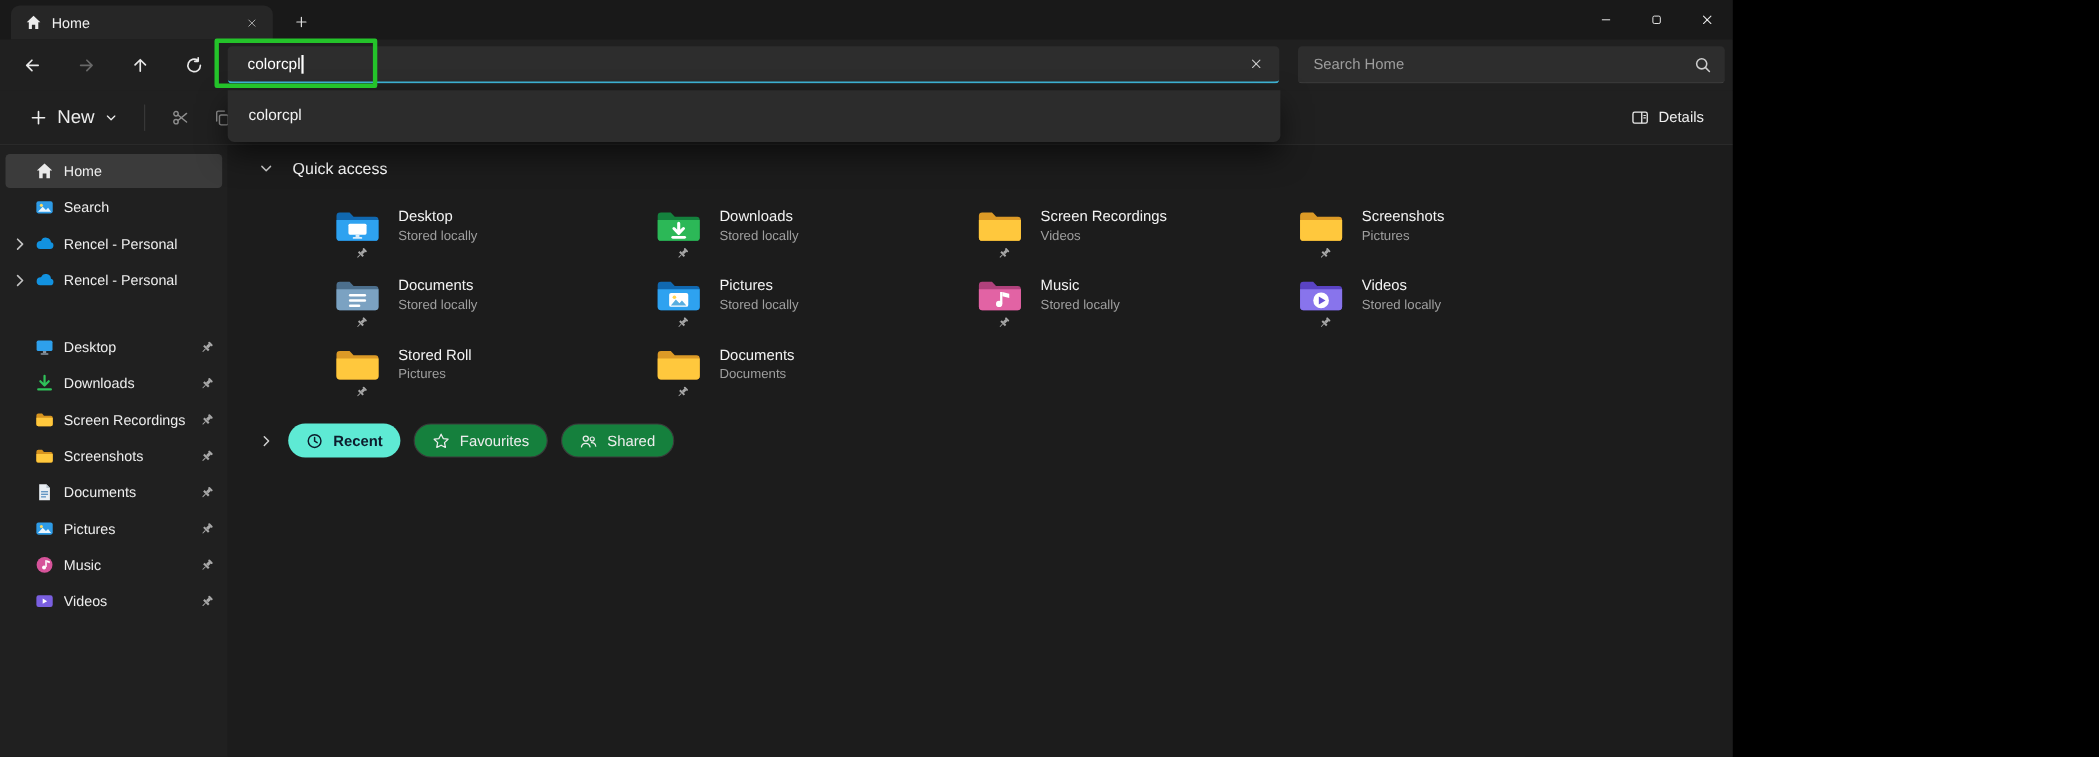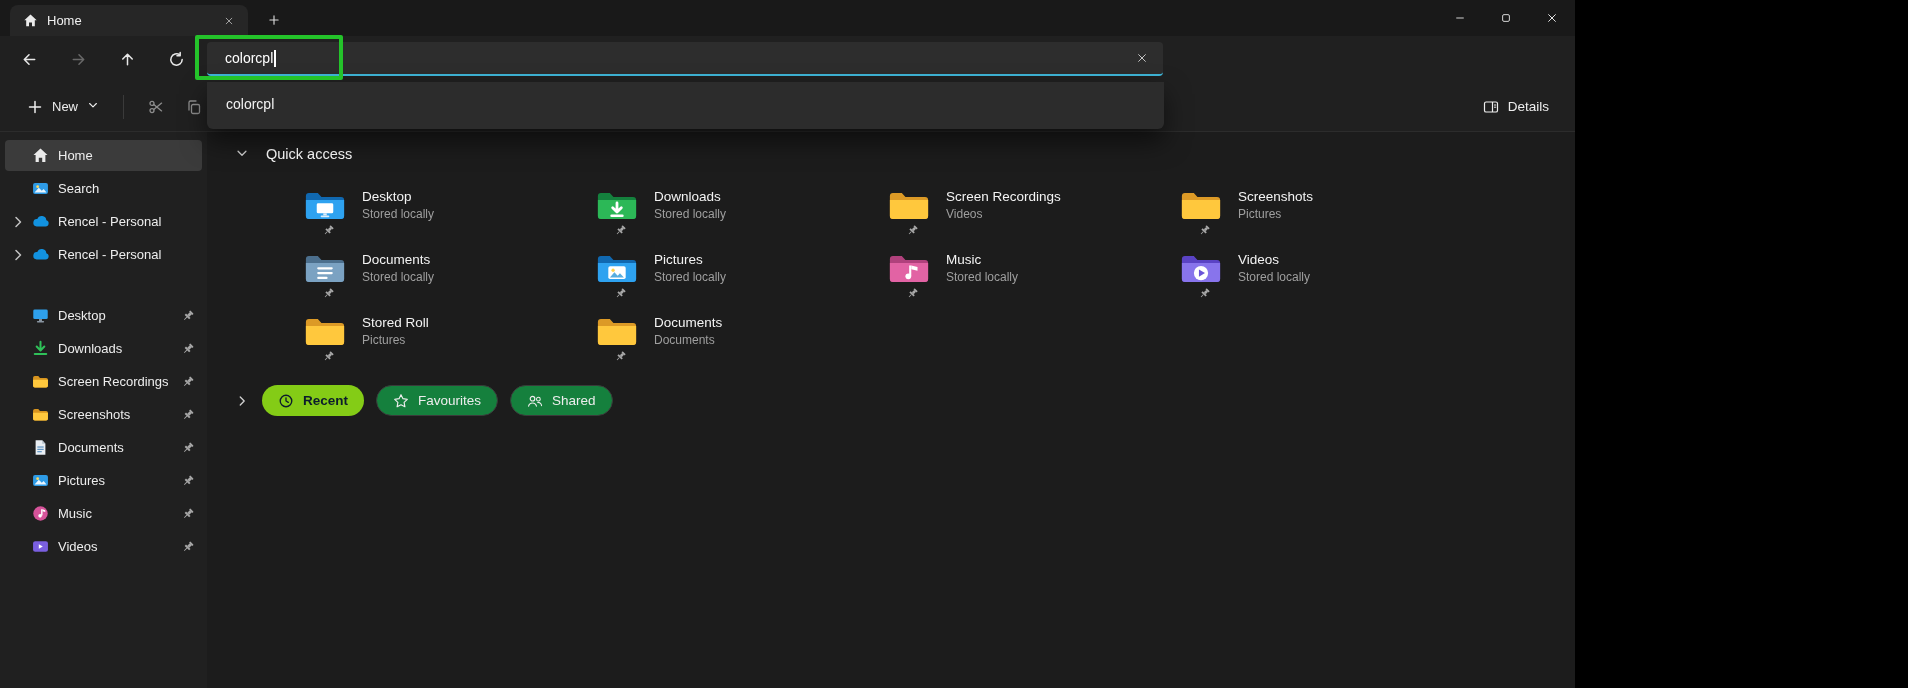--- a/index.html
+++ b/index.html
@@ -46,22 +46,22 @@
   .search-ic{width:16px;height:16px;color:#cdcdcd}
 
   
   .dropdown{position:absolute;left:207px;top:82px;width:957px;background:#2c2c2c;z-index:40;
     border-radius:0 0 6px 6px;box-shadow:0 12px 26px rgba(0,0,0,.55);padding:3px 4px 5px}
   .dd-item{height:39px;line-height:39px;padding-left:15px;font-size:14px;color:#f2f2f2;border-radius:4px}
 
   
   .commandbar{position:absolute;top:82px;left:0;width:100%;height:50px;background:#202020;
     border-bottom:1px solid #2c2c2c;display:flex;align-items:center;padding:0 16px}
-  .new-btn{display:flex;gap:9px;background:none;border:none;color:#ededed;
-    font-size:13px;font-family:inherit;padding:7px 11px;border-radius:4px}
+  .new-btn{display:flex;align-items:center;gap:9px;background:none;border:none;color:#ededed;
+    font-size:17px;font-family:inherit;padding:7px 11px;border-radius:4px}
   .cb-sep{width:1px;height:24px;background:#3a3a3a;margin:0 13px}
   .cb-tool{width:38px;height:34px;display:flex;align-items:center;justify-content:center;
     background:none;border:none;color:#8d8d8d;border-radius:4px}
   .details-btn{margin-left:auto;display:flex;align-items:center;gap:9px;background:none;border:none;
     color:#ededed;font-size:13.5px;font-family:inherit;padding:7px 10px;border-radius:4px}
 
   
   .sidebar{position:absolute;top:132px;left:0;width:207px;bottom:0;background:#202020;padding:8px 5px 0}
   .sb-item{display:flex;align-items:center;height:31px;margin-bottom:2px;border-radius:4px;
     padding:0 7px 0 4px;font-size:13px;color:#ededed}
@@ -183,20 +183,29 @@
         <span class="addr-text">colorcpl</span>
           <span class="caret"></span>
         <button class="addr-clear">
             <span class="icon i12">
               <svg viewBox="0 0 16 16" aria-hidden="true">
                 <path d="M3.5 3.5 12.5 12.5 M12.5 3.5 3.5 12.5" stroke="currentColor" stroke-width="1.3" stroke-linecap="round"></path>
               </svg>
             </span>
           </button>
       </div>
+      <div class="searchbox">
+        <input placeholder="Search Home" style="">
+        <span class="icon search-ic">
+            <svg viewBox="0 0 16 16" aria-hidden="true">
+              <circle cx="7" cy="7" r="4.6" stroke="currentColor" stroke-width="1.4" fill="none"></circle>
+              <path d="M10.5 10.5 14 14" stroke="currentColor" stroke-width="1.4" stroke-linecap="round"></path>
+            </svg>
+          </span>
+      </div>
     </div>
 
     <div class="dropdown">
         <div class="dd-item">colorcpl</div>
       </div>
 
     <div class="commandbar">
       <button class="new-btn">
         <span class="icon i16">
             <svg viewBox="0 0 16 16" aria-hidden="true">
@@ -715,21 +724,21 @@
             </span>
           </div>
         </div>
       <div class="filters">
         <span class="icon filters-chev">
             <svg viewBox="0 0 16 16" aria-hidden="true">
               <path d="M6 3.5 10.5 8 6 12.5" stroke="currentColor" stroke-width="1.5" fill="none" stroke-linecap="round" stroke-linejoin="round"></path>
             </svg>
           </span>
         <span style="display:flex;gap:12px">
-            <button class="pill active" style="background: #84cc16; color: rgb(12, 28, 44);">
+            <button class="pill active" style="background: #5eead4; color: rgb(12, 28, 44);">
               <span class="icon pill-ic">
                 <svg viewBox="0 0 18 18" aria-hidden="true">
                   <circle cx="9" cy="9" r="6.5" stroke="currentColor" stroke-width="1.5" fill="none"></circle>
                   <path d="M9 5.4 V9 L11.6 10.6" stroke="currentColor" stroke-width="1.5" fill="none" stroke-linecap="round"></path>
                 </svg>
               </span>
               <span>Recent</span>
             </button>
             <button class="pill">
               <span class="icon pill-ic">

